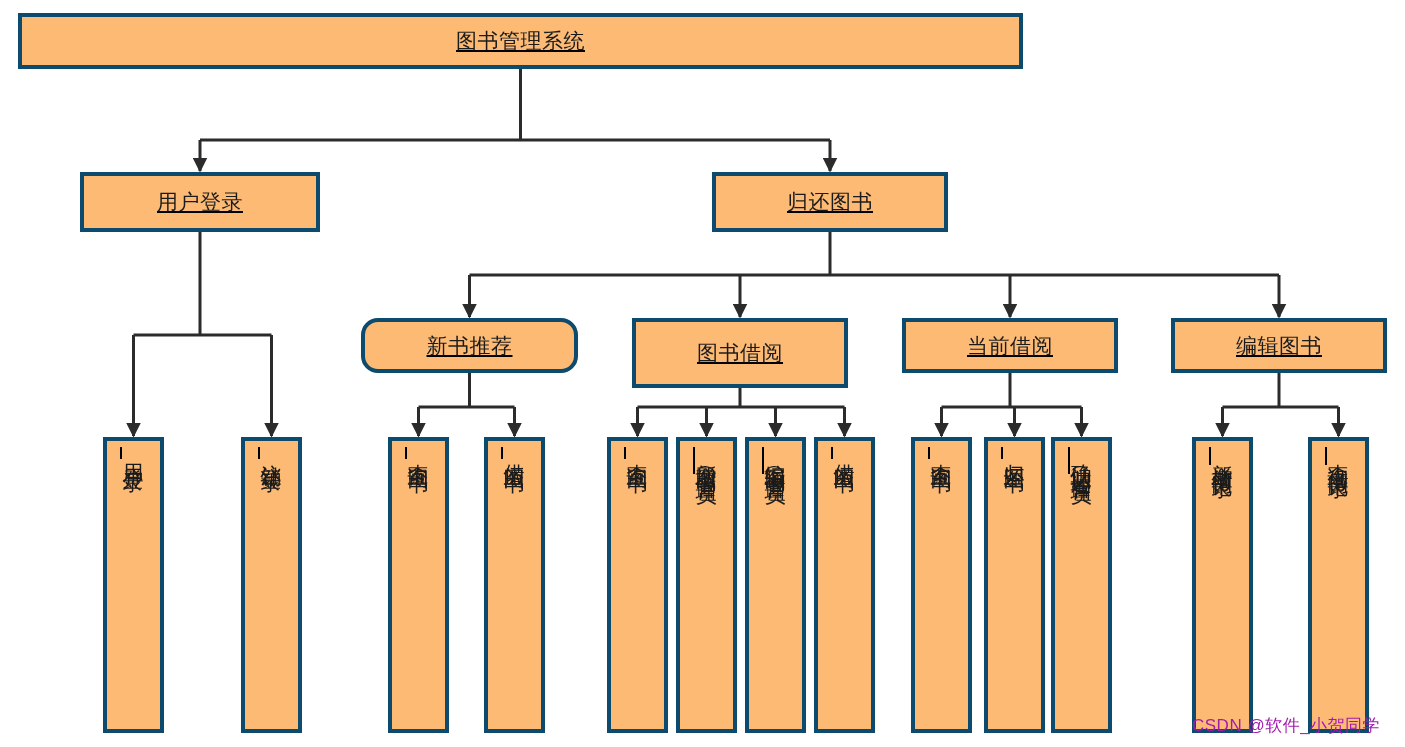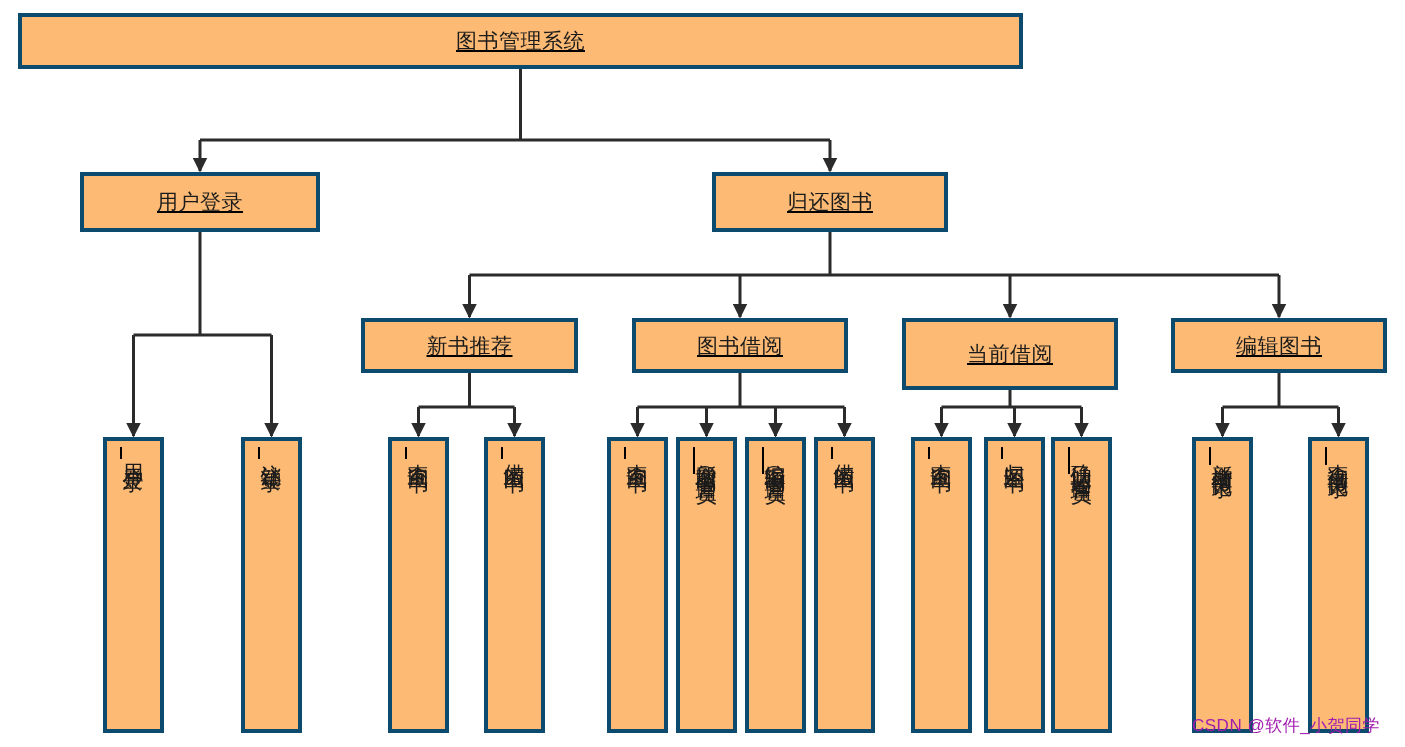--- a/index.html
+++ b/index.html
@@ -115,27 +115,27 @@
   <div id="node-layer">
       <div class="node-box horizontal" style="left: 18px; top: 13px; width: 1005px; height: 56px;">
         <span class="node-label">图书管理系统</span>
       </div>
       <div class="node-box horizontal" style="left: 80px; top: 172px; width: 240px; height: 60px;">
         <span class="node-label">用户登录</span>
       </div>
       <div class="node-box horizontal" style="left: 712px; top: 172px; width: 236px; height: 60px;">
         <span class="node-label">归还图书</span>
       </div>
-      <div class="node-box horizontal" style="left: 361px; top: 318px; width: 217px; height: 55px;">
+      <div class="node-box horizontal" style="left: 361px; top: 318px; width: 217px; height: 55px; border-radius: 17px;">
         <span class="node-label">新书推荐</span>
       </div>
-      <div class="node-box horizontal" style="left: 632px; top: 318px; width: 216px; height: 55px;">
+      <div class="node-box horizontal" style="left: 632px; top: 318px; width: 216px; height: 70px;">
         <span class="node-label">图书借阅</span>
       </div>
-      <div class="node-box horizontal" style="left: 902px; top: 318px; width: 216px; height: 72px;">
+      <div class="node-box horizontal" style="left: 902px; top: 318px; width: 216px; height: 55px;">
         <span class="node-label">当前借阅</span>
       </div>
       <div class="node-box horizontal" style="left: 1171px; top: 318px; width: 216px; height: 55px;">
         <span class="node-label">编辑图书</span>
       </div>
       <div class="node-box vertical" style="left: 103px; top: 437px; width: 61px; height: 296px;">
         <span class="node-label">用户登录</span>
       </div>
       <div class="node-box vertical" style="left: 241px; top: 437px; width: 61px; height: 296px;">
         <span class="node-label">注销登录</span>

